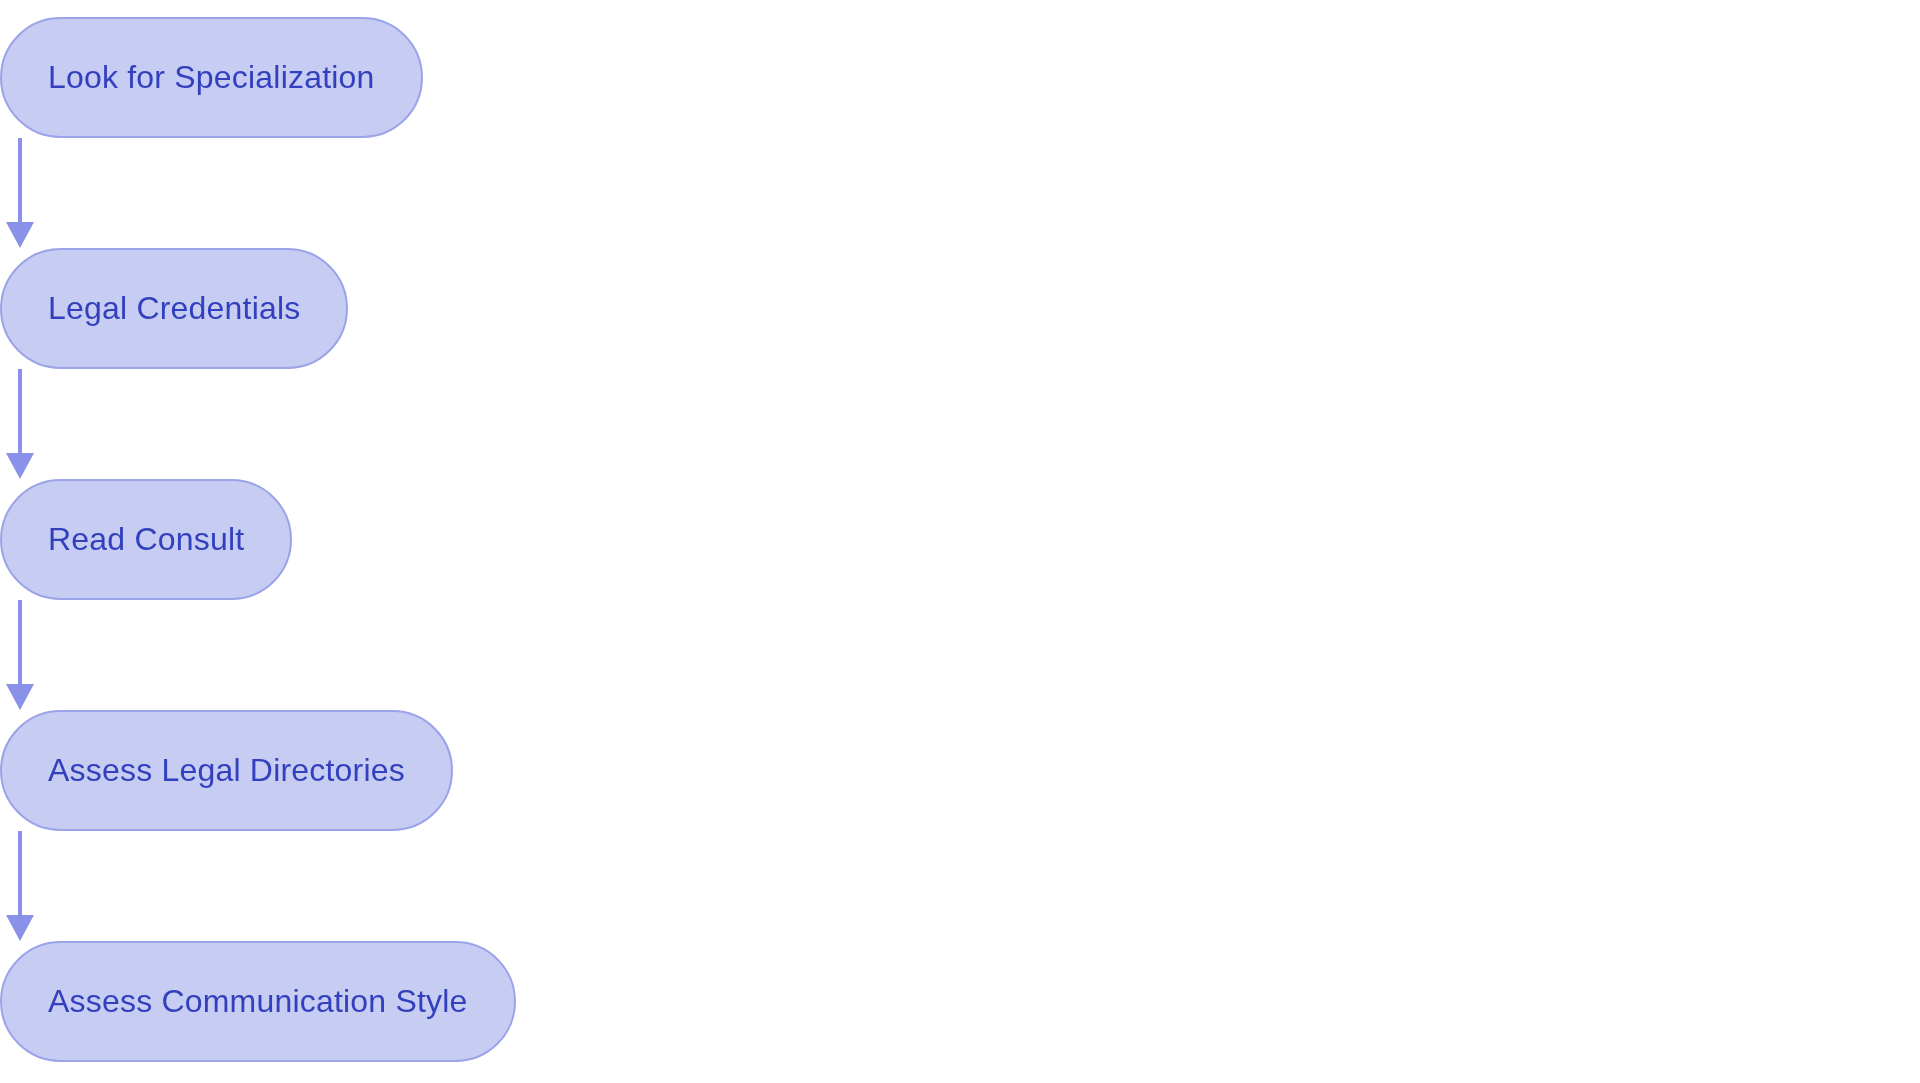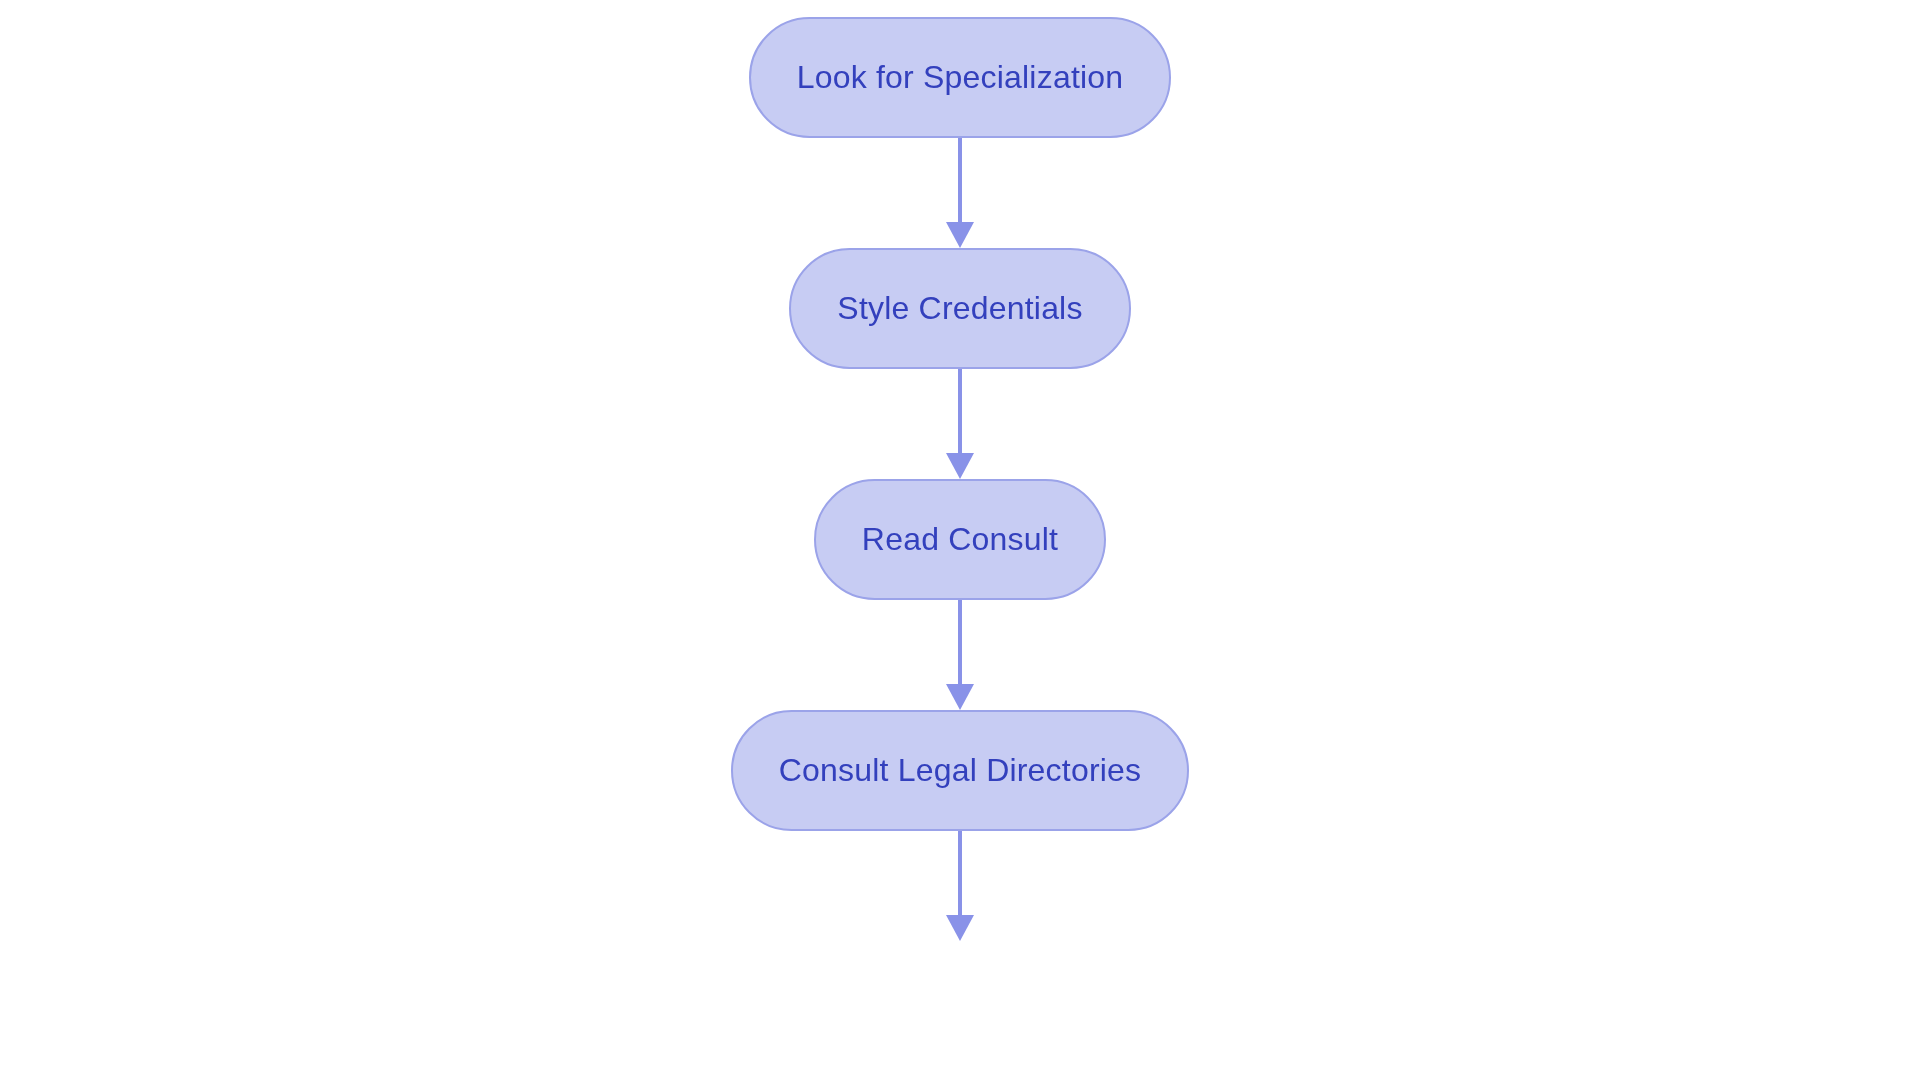--- a/index.html
+++ b/index.html
@@ -20,21 +20,21 @@
     background: var(--background);
     font-family: "Liberation Sans", "DejaVu Sans", sans-serif;
     overflow: hidden;
   }
   .canvas {
     position: relative;
     width: 1920px;
     height: 1083px;
     display: flex;
     flex-direction: column;
-    align-items: center;
+    align-items: flex-start;
     padding-top: 17px;
   }
   .flow-node {
     height: 121px;
     padding: 0 46px;
     border-radius: 62px;
     background: var(--node-fill);
     border: 2px solid var(--node-border);
     color: var(--node-text);
     font-size: 32px;
@@ -61,40 +61,43 @@
   <div class="flow-node">
     <span>Look for Specialization</span>
   </div>
 
   <svg class="flow-arrow" viewBox="0 0 40 110" xmlns="http://www.w3.org/2000/svg">
     <line x1="20" y1="0" x2="20" y2="86" stroke="currentColor" stroke-width="4"></line>
     <polygon points="6,84 34,84 20,110" fill="currentColor"></polygon>
   </svg>
 
   <div class="flow-node">
-    <span>Style Credentials</span>
+    <span>Legal Credentials</span>
   </div>
 
   <svg class="flow-arrow" viewBox="0 0 40 110" xmlns="http://www.w3.org/2000/svg">
     <line x1="20" y1="0" x2="20" y2="86" stroke="currentColor" stroke-width="4"></line>
     <polygon points="6,84 34,84 20,110" fill="currentColor"></polygon>
   </svg>
 
   <div class="flow-node">
     <span>Read Consult</span>
   </div>
 
   <svg class="flow-arrow" viewBox="0 0 40 110" xmlns="http://www.w3.org/2000/svg">
     <line x1="20" y1="0" x2="20" y2="86" stroke="currentColor" stroke-width="4"></line>
     <polygon points="6,84 34,84 20,110" fill="currentColor"></polygon>
   </svg>
 
   <div class="flow-node">
-    <span>Consult Legal Directories</span>
+    <span>Assess Legal Directories</span>
   </div>
 
   <svg class="flow-arrow" viewBox="0 0 40 110" xmlns="http://www.w3.org/2000/svg">
     <line x1="20" y1="0" x2="20" y2="86" stroke="currentColor" stroke-width="4"></line>
     <polygon points="6,84 34,84 20,110" fill="currentColor"></polygon>
   </svg>
 
+  <div class="flow-node">
+    <span>Assess Communication Style</span>
+  </div>
 
 </div>
 
 </body></html>

